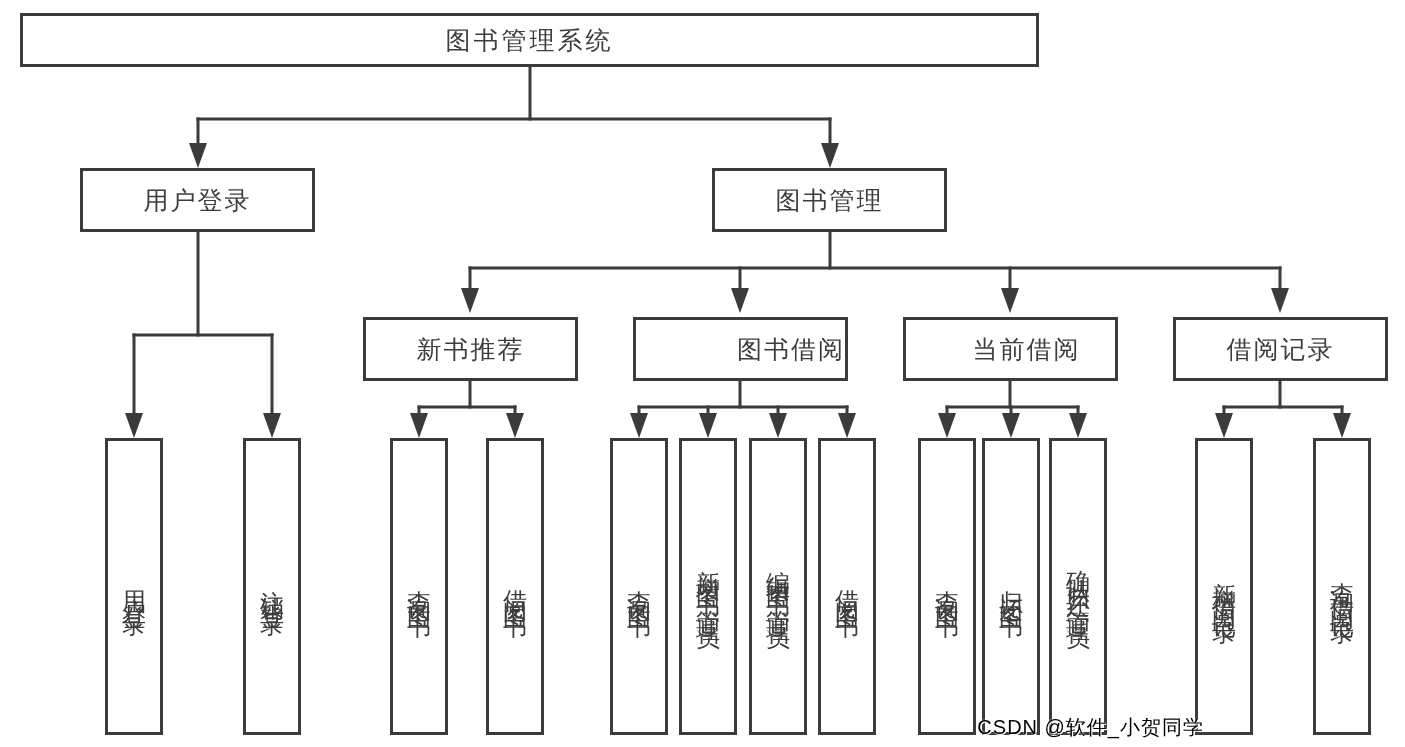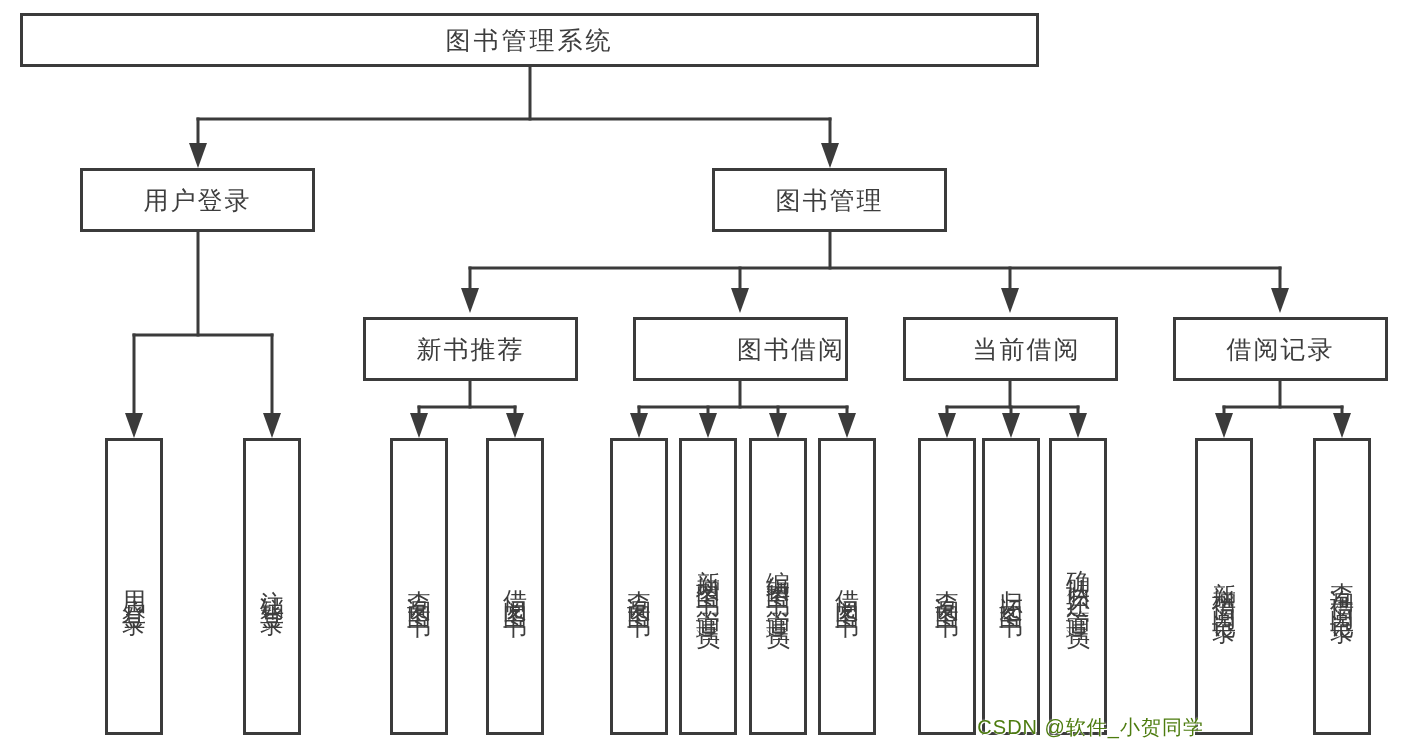--- a/index.html
+++ b/index.html
@@ -64,21 +64,21 @@
   .leaf.l6{left:679px;}
   .leaf.l7{left:749px;}
   .leaf.l8{left:818px;}
   .leaf.l9{left:918px;}
   .leaf.l10{left:982px;}
   .leaf.l11{left:1049px;}
   .leaf.l12{left:1195px;}
   .leaf.l13{left:1313px;}
   .watermark{
     position:absolute;right:12px;top:714px;z-index:2;
-    font-size:20px;color:#4d7c0f;
+    font-size:20px;color:#000000;
     text-shadow:0 0 2px #ffffff,1px 1px 0 #ffffff;
     letter-spacing:1px;white-space:nowrap;
   }
 </style>
 </head>
 <body>
 
 <div class="canvas">
 
   <svg class="connectors" width="1405" height="747" viewBox="0 0 1405 747">

